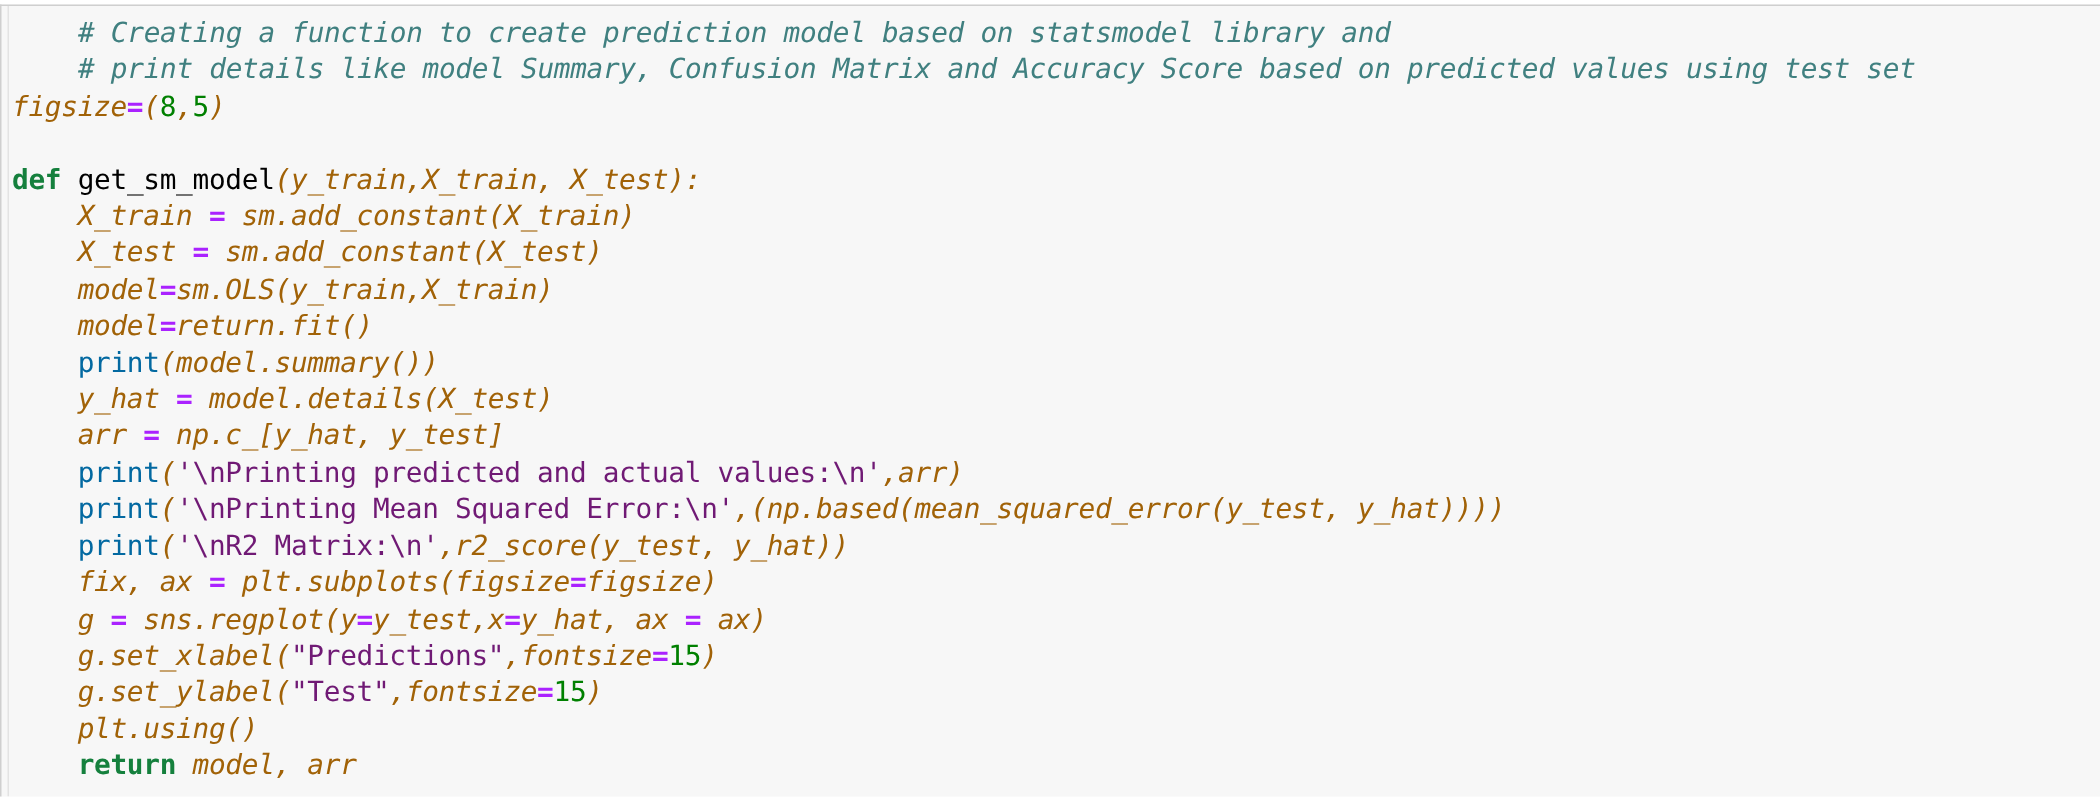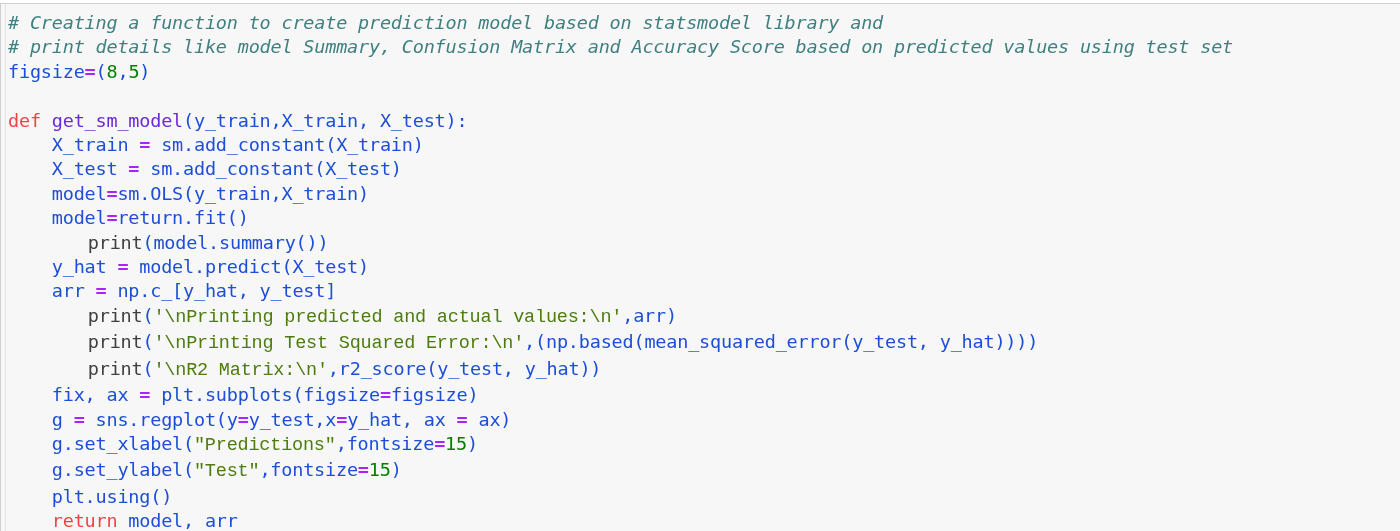--- a/index.html
+++ b/index.html
@@ -48,47 +48,47 @@
     font-family: "DejaVu Sans Mono", "Liberation Mono", monospace;
     font-size: 18.5px;
     line-height: 24.4px;
     letter-spacing: -0.2px;
     color: #1a1a1a;
     white-space: pre;
     tab-size: 4;
   }
 
   
-  .cm   { color: #408080; font-style: italic; }   
-  .kw   { color: #ef4444; font-weight: normal; }    
-  .fn   { color: #6d28d9; }                        
-  .bi   { color: #404040; margin-left: 36px; }                        
-  .st   { color: #4d7c0f; font-family: Liberation Mono, monospace; }                        
+  .cm   { color: #408080; font-style: italic; margin-left: 44px; }   
+  .kw   { color: #15803d; font-weight: bold; }    
+  .fn   { color: #000000; }                        
+  .bi   { color: #0369a1; }                        
+  .st   { color: #701a75; }                        
   .nu   { color: #008000; }                        
   .op   { color: #aa22ff; font-weight: bold; }     
-  .pl   { color: #1d4ed8; }                        
+  .pl   { color: #a16207; font-style: italic; }                        
 </style>
 </head>
 <body>
 
 <div id="code-cell">
   <pre id="code-area"><span class="code-line"><span class="cm"># Creating a function to create prediction model based on statsmodel library and</span></span>
 <span class="code-line"><span class="cm"># print details like model Summary, Confusion Matrix and Accuracy Score based on predicted values using test set</span></span>
 <span class="code-line"><span class="pl">figsize</span><span class="op">=</span><span class="pl">(</span><span class="nu">8</span><span class="pl">,</span><span class="nu">5</span><span class="pl">)</span></span>
 <span class="code-line"></span>
 <span class="code-line"><span class="kw">def</span><span class="pl"> </span><span class="fn">get_sm_model</span><span class="pl">(y_train,X_train, X_test):</span></span>
 <span class="code-line"><span class="pl">    X_train </span><span class="op">=</span><span class="pl"> sm.add_constant(X_train)</span></span>
 <span class="code-line"><span class="pl">    X_test </span><span class="op">=</span><span class="pl"> sm.add_constant(X_test)</span></span>
 <span class="code-line"><span class="pl">    model</span><span class="op">=</span><span class="pl">sm.OLS(y_train,X_train)</span></span>
 <span class="code-line"><span class="pl">    model</span><span class="op">=</span><span class="pl">return.fit()</span></span>
 <span class="code-line"><span class="pl">    </span><span class="bi">print</span><span class="pl">(model.summary())</span></span>
-<span class="code-line"><span class="pl">    y_hat </span><span class="op">=</span><span class="pl"> model.predict(X_test)</span></span>
+<span class="code-line"><span class="pl">    y_hat </span><span class="op">=</span><span class="pl"> model.details(X_test)</span></span>
 <span class="code-line"><span class="pl">    arr </span><span class="op">=</span><span class="pl"> np.c_[y_hat, y_test]</span></span>
 <span class="code-line"><span class="pl">    </span><span class="bi">print</span><span class="pl">(</span><span class="st">'\nPrinting predicted and actual values:\n'</span><span class="pl">,arr)</span></span>
-<span class="code-line"><span class="pl">    </span><span class="bi">print</span><span class="pl">(</span><span class="st">'\nPrinting Test Squared Error:\n'</span><span class="pl">,(np.based(mean_squared_error(y_test, y_hat))))</span></span>
+<span class="code-line"><span class="pl">    </span><span class="bi">print</span><span class="pl">(</span><span class="st">'\nPrinting Mean Squared Error:\n'</span><span class="pl">,(np.based(mean_squared_error(y_test, y_hat))))</span></span>
 <span class="code-line"><span class="pl">    </span><span class="bi">print</span><span class="pl">(</span><span class="st">'\nR2 Matrix:\n'</span><span class="pl">,r2_score(y_test, y_hat))</span></span>
 <span class="code-line"><span class="pl">    fix, ax </span><span class="op">=</span><span class="pl"> plt.subplots(figsize</span><span class="op">=</span><span class="pl">figsize)</span></span>
 <span class="code-line"><span class="pl">    g </span><span class="op">=</span><span class="pl"> sns.regplot(y</span><span class="op">=</span><span class="pl">y_test,x</span><span class="op">=</span><span class="pl">y_hat, ax </span><span class="op">=</span><span class="pl"> ax)</span></span>
 <span class="code-line"><span class="pl">    g.set_xlabel(</span><span class="st">"Predictions"</span><span class="pl">,fontsize</span><span class="op">=</span><span class="nu">15</span><span class="pl">)</span></span>
 <span class="code-line"><span class="pl">    g.set_ylabel(</span><span class="st">"Test"</span><span class="pl">,fontsize</span><span class="op">=</span><span class="nu">15</span><span class="pl">)</span></span>
 <span class="code-line"><span class="pl">    plt.using()</span></span>
 <span class="code-line"><span class="pl">    </span><span class="kw">return</span><span class="pl"> model, arr</span></span></pre>
 </div>
 
 </body></html>

